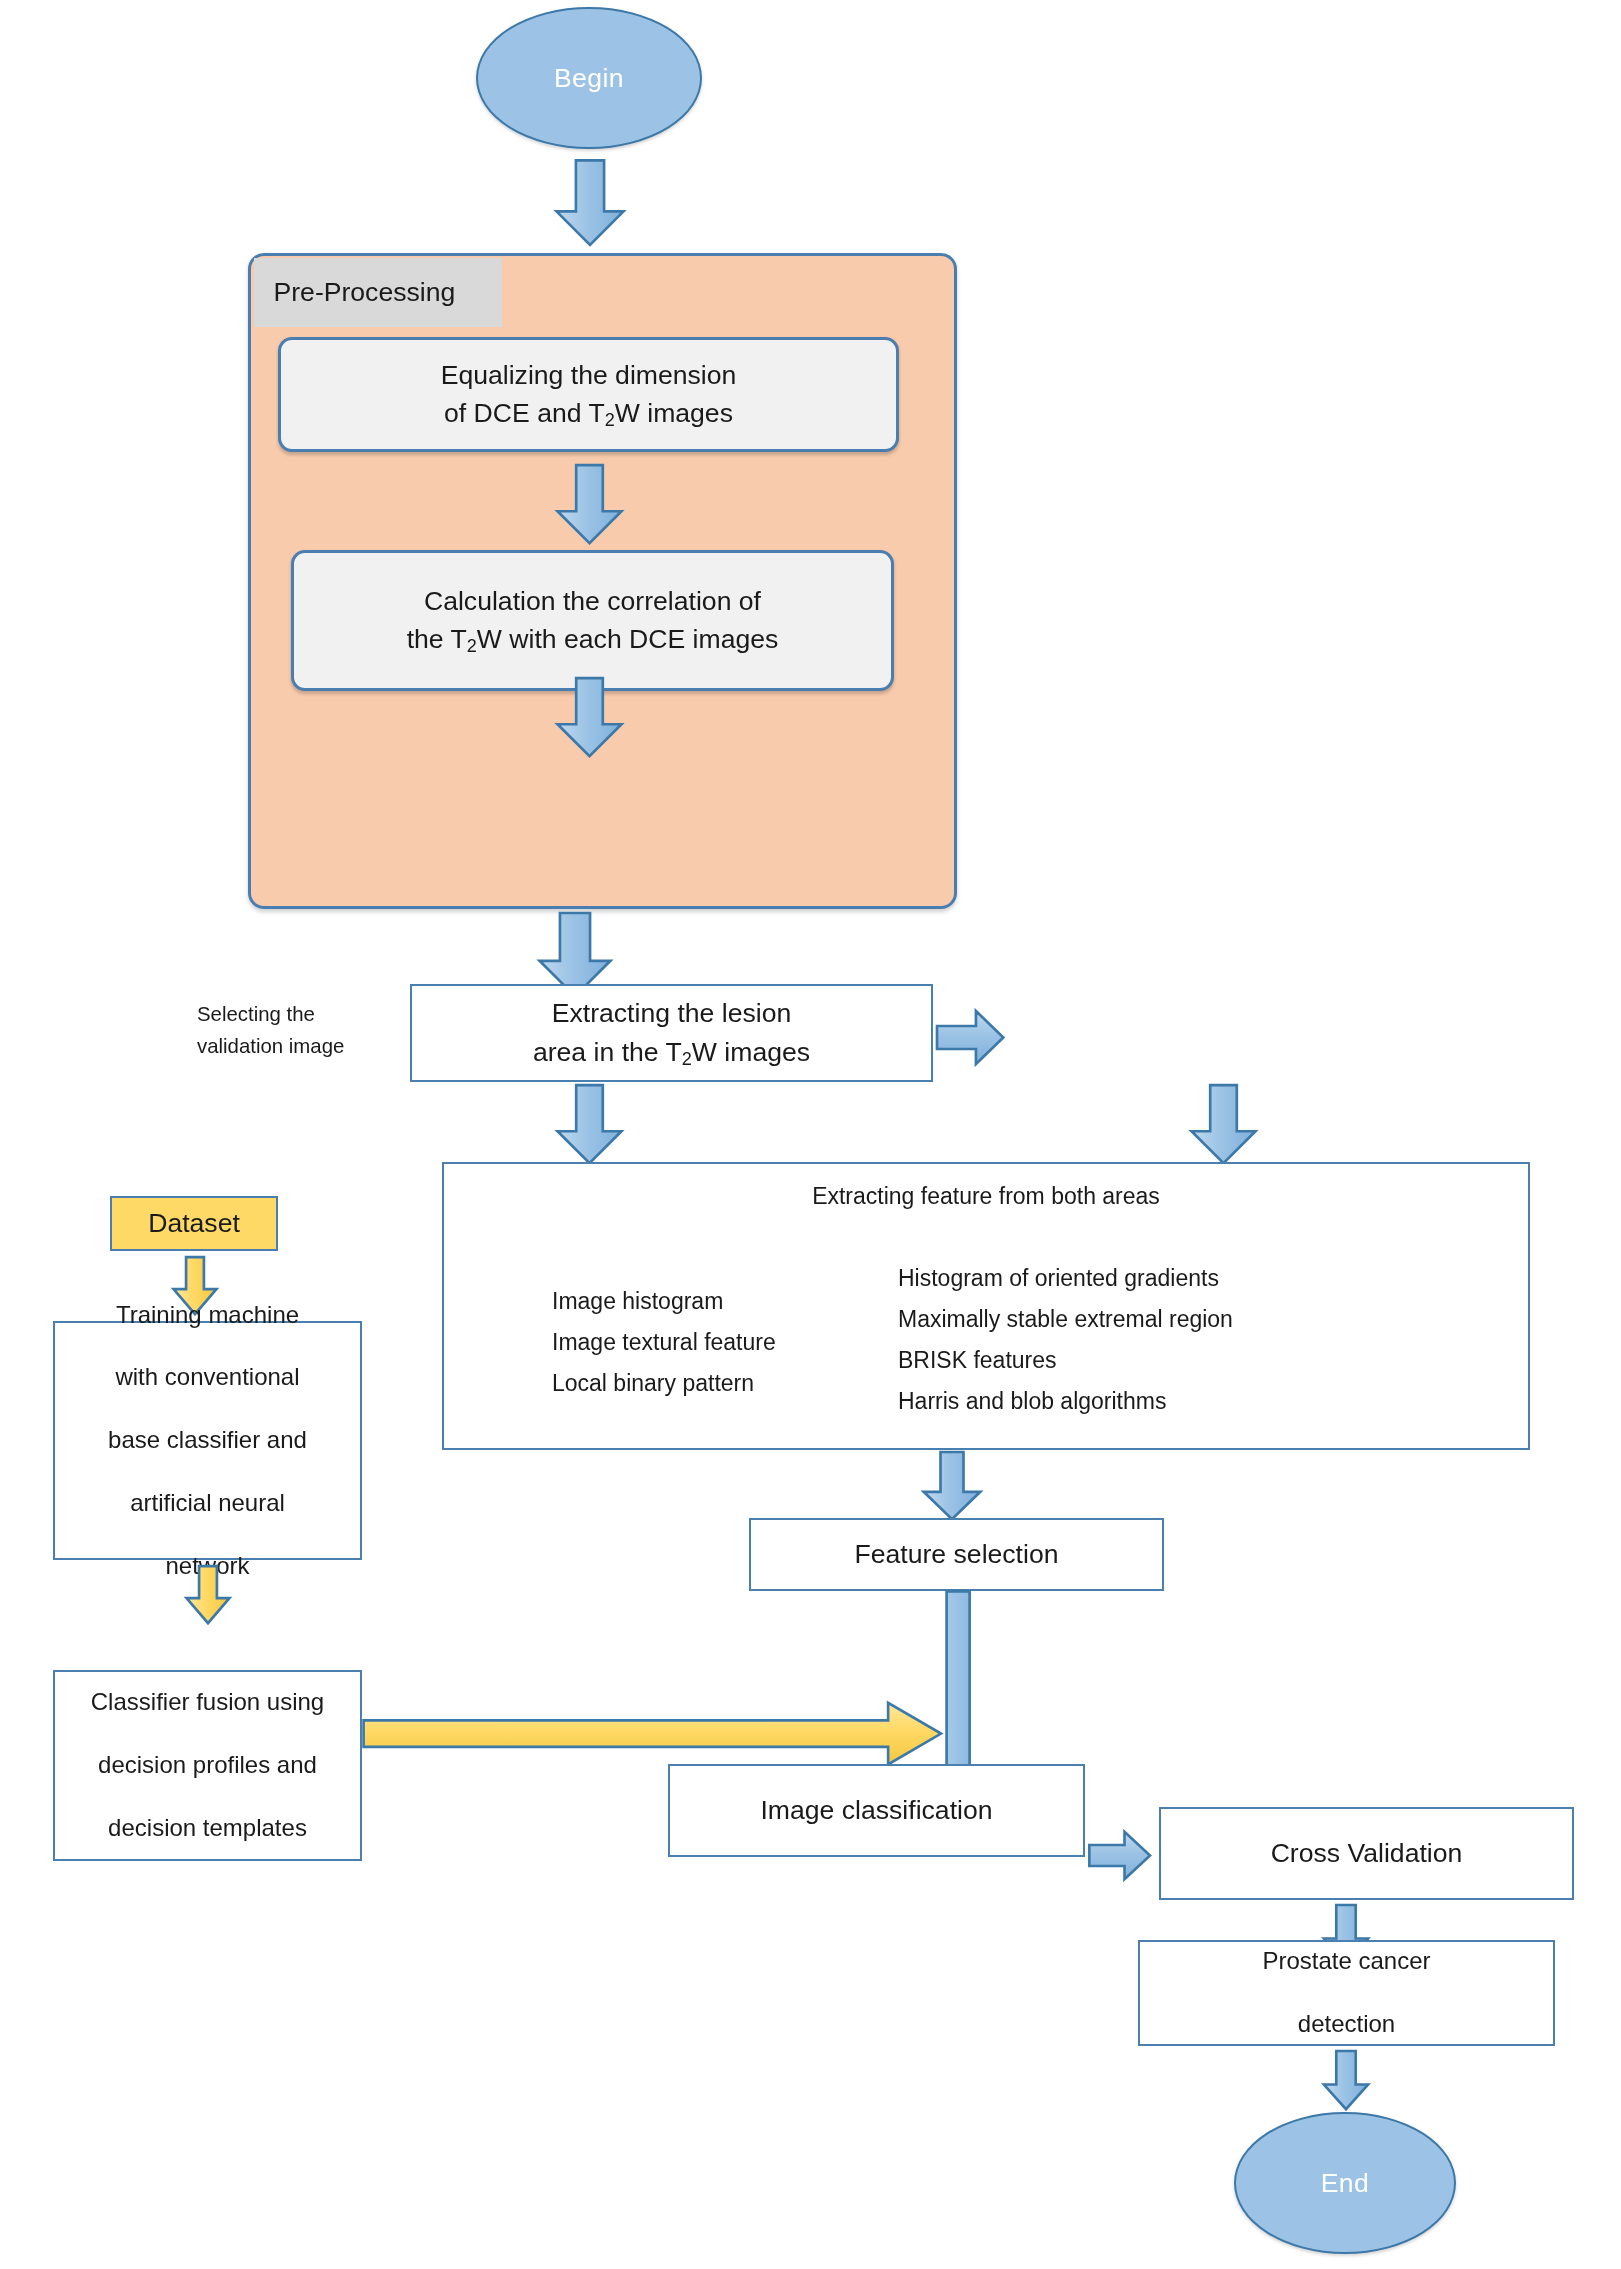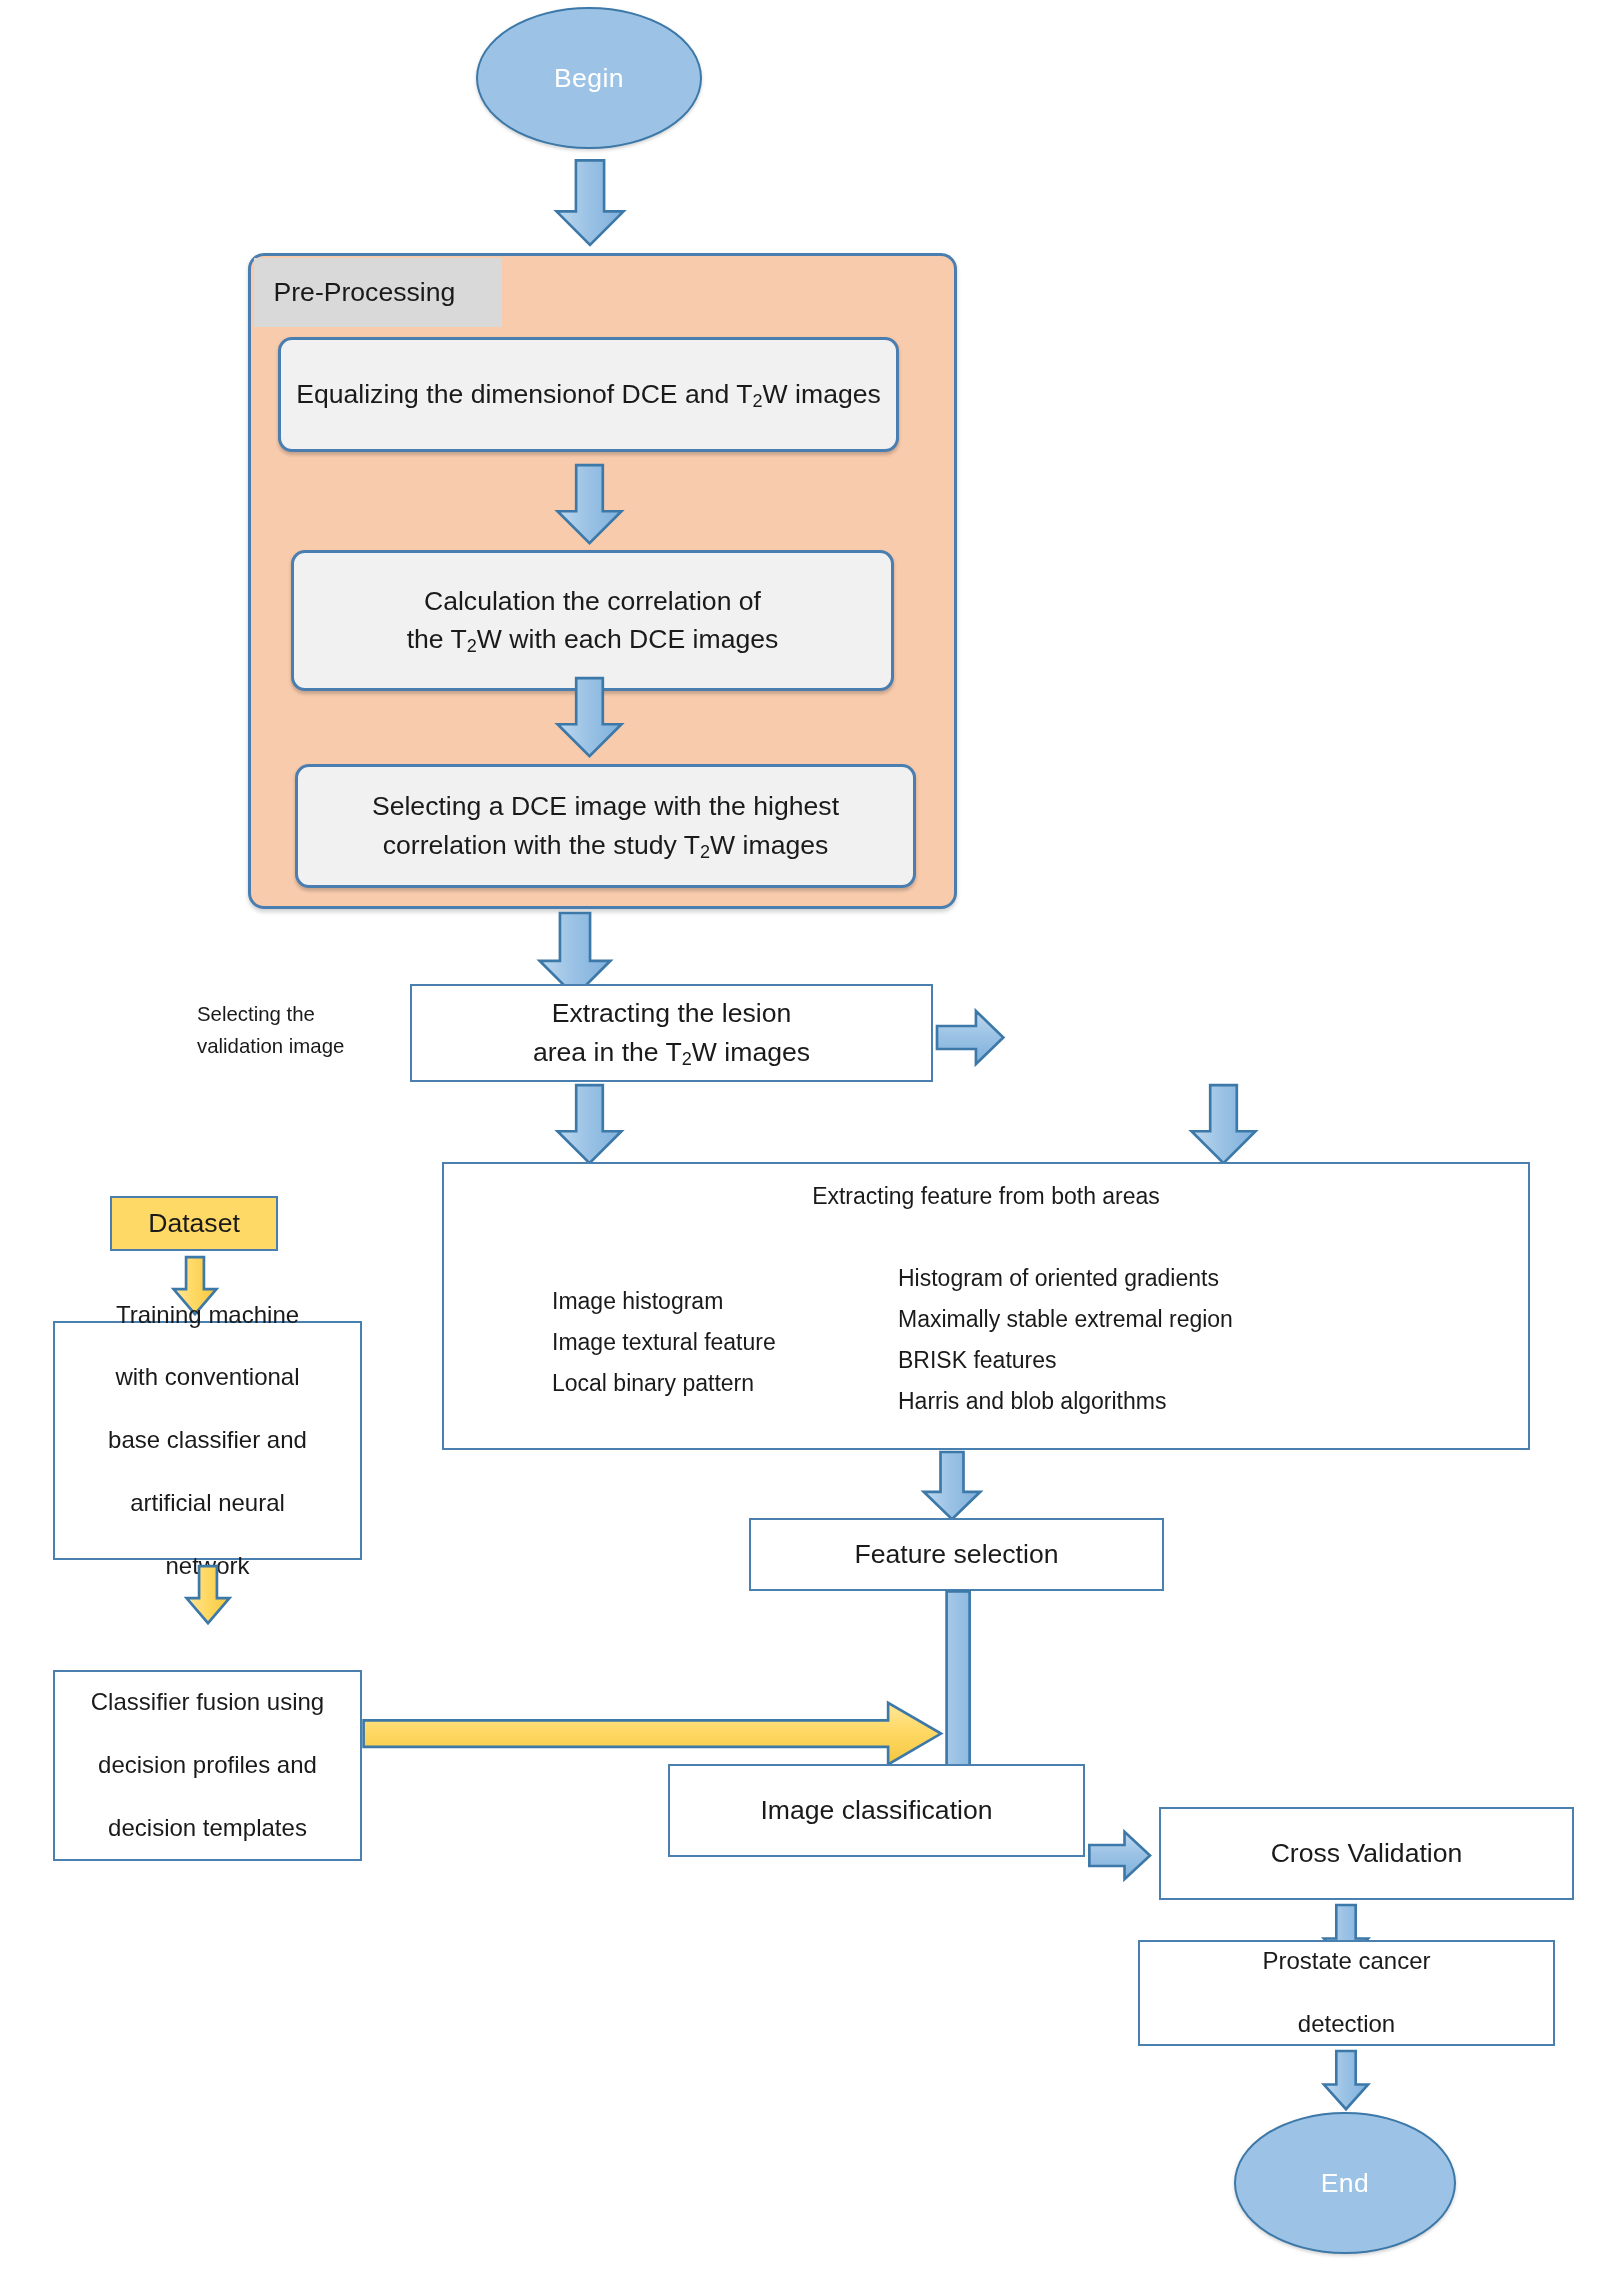--- a/index.html
+++ b/index.html
@@ -150,21 +150,21 @@
       <polygon points="26,0 58,0 58,58 80,58 42,96 4,58 26,58" fill="url(#ag1)" stroke="#3C78A8" stroke-width="3"></polygon>
     </svg>
   </div>
 
   <div class="group-container" style="left:248px; top:253px; width:709px; height:656px;">
   </div>
   <div class="group-title" style="left:254px; top:258px; width:248px; height:69px;">
     <span>Pre-Processing</span>
   </div>
 
-  <div class="node rbox" style="left:278px; top:337px; width:621px; height:115px; flex-direction:row;justify-content:center;">
+  <div class="node rbox" style="left:278px; top:337px; width:621px; height:115px; flex-direction:column;justify-content:center;">
     <div>Equalizing the dimension</div>
     <div>
       <span>of DCE and T</span><sub>2</sub><span>W images</span>
     </div>
   </div>
 
   <div class="arrow" style="left:554px; top:465px; width:71px; height:80px;">
     <svg width="71" height="80" viewBox="0 0 80 90">
       <polygon points="25,0 55,0 55,52 76,52 40,88 4,52 25,52" fill="url(#ag1)" stroke="#3C78A8" stroke-width="3"></polygon>
     </svg>
@@ -176,26 +176,20 @@
       <span>the T</span><sub>2</sub><span>W with each DCE images</span>
     </div>
   </div>
 
   <div class="arrow" style="left:554px; top:678px; width:71px; height:80px;">
     <svg width="71" height="80" viewBox="0 0 80 90">
       <polygon points="25,0 55,0 55,52 76,52 40,88 4,52 25,52" fill="url(#ag1)" stroke="#3C78A8" stroke-width="3"></polygon>
     </svg>
   </div>
 
-  <div class="node rbox" style="left:295px; top:764px; width:621px; height:124px; flex-direction:column;">
-    <div>Selecting a DCE image with the highest</div>
-    <div>
-      <span>correlation with the study T</span><sub>2</sub><span>W images</span>
-    </div>
-  </div>
 
   <div class="arrow" style="left:535px; top:913px; width:80px; height:85px;">
     <svg width="80" height="85" viewBox="0 0 90 96">
       <polygon points="28,0 62,0 62,54 85,54 45,94 5,54 28,54" fill="url(#ag1)" stroke="#3C78A8" stroke-width="3"></polygon>
     </svg>
   </div>
 
   <div class="caption" style="left:197px; top:999px; width:204px;">
     <div>Selecting the</div>
     <div>validation image</div>

